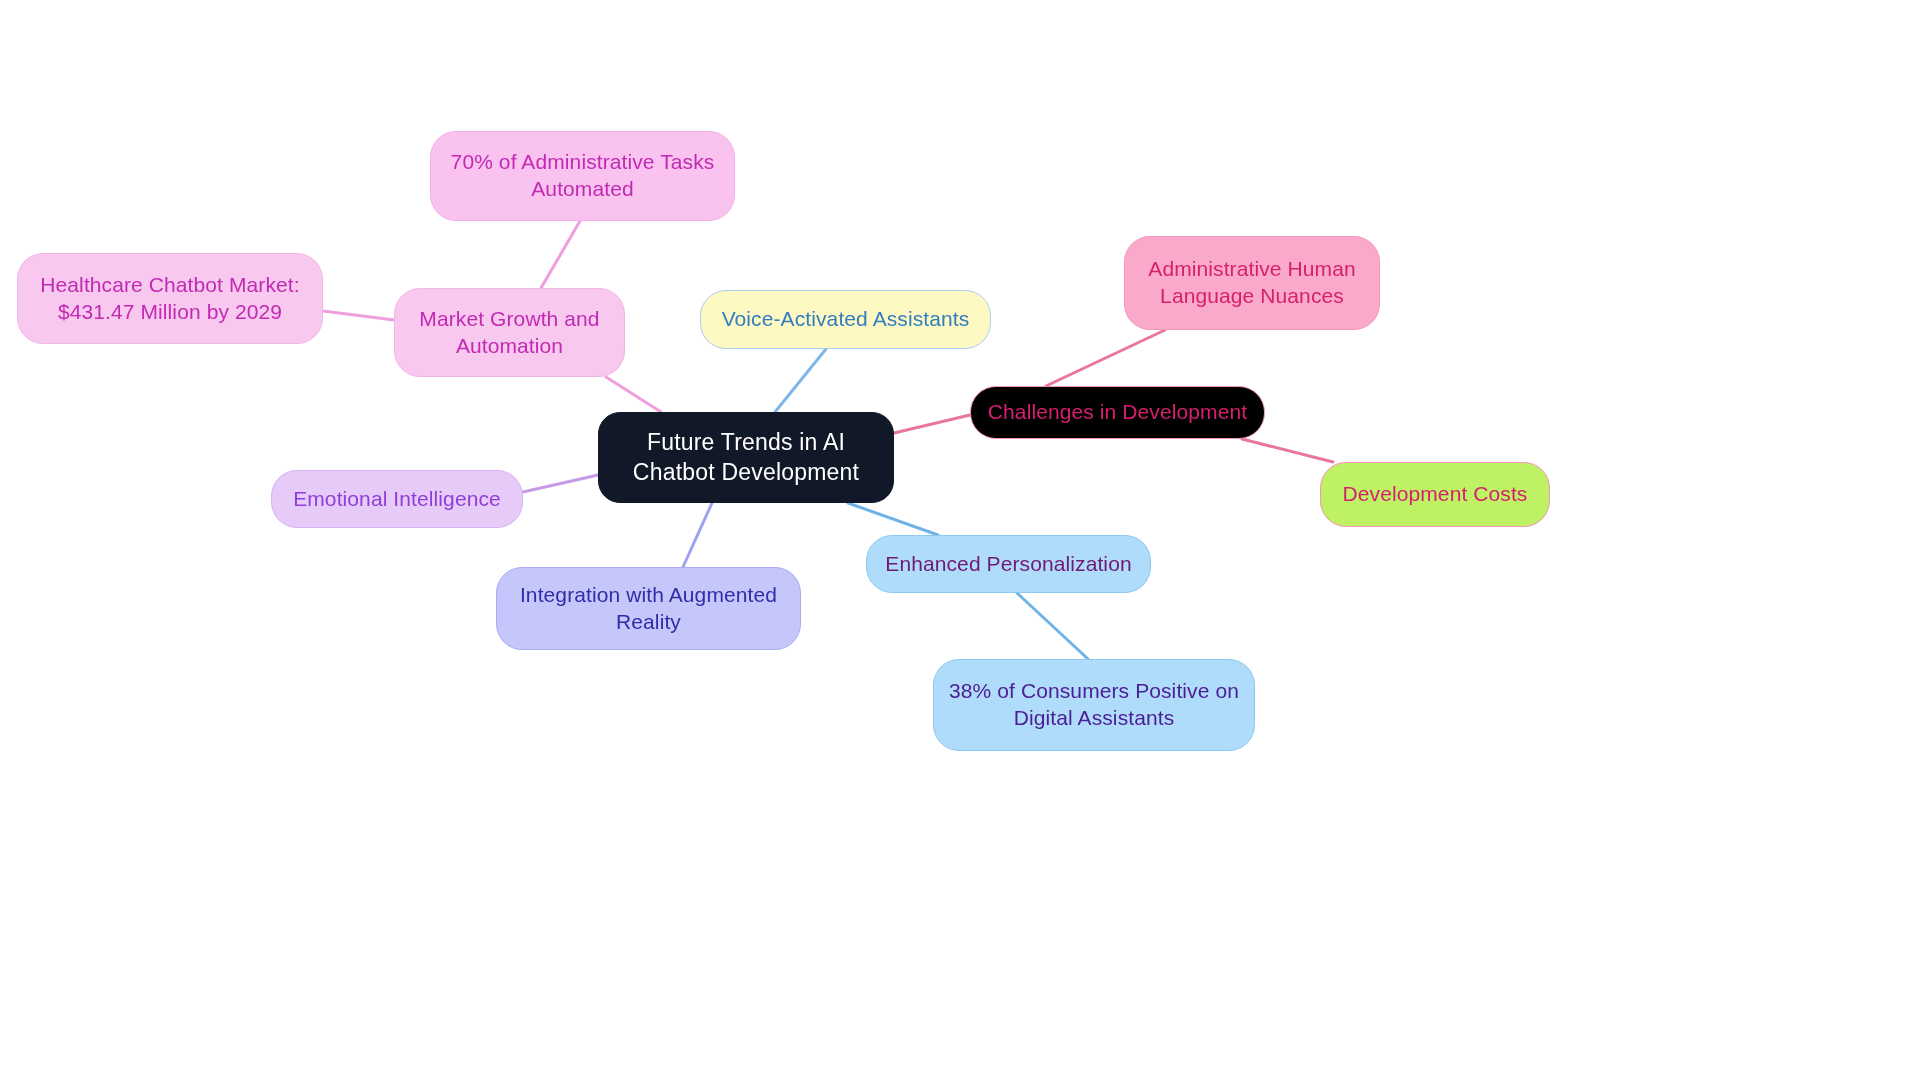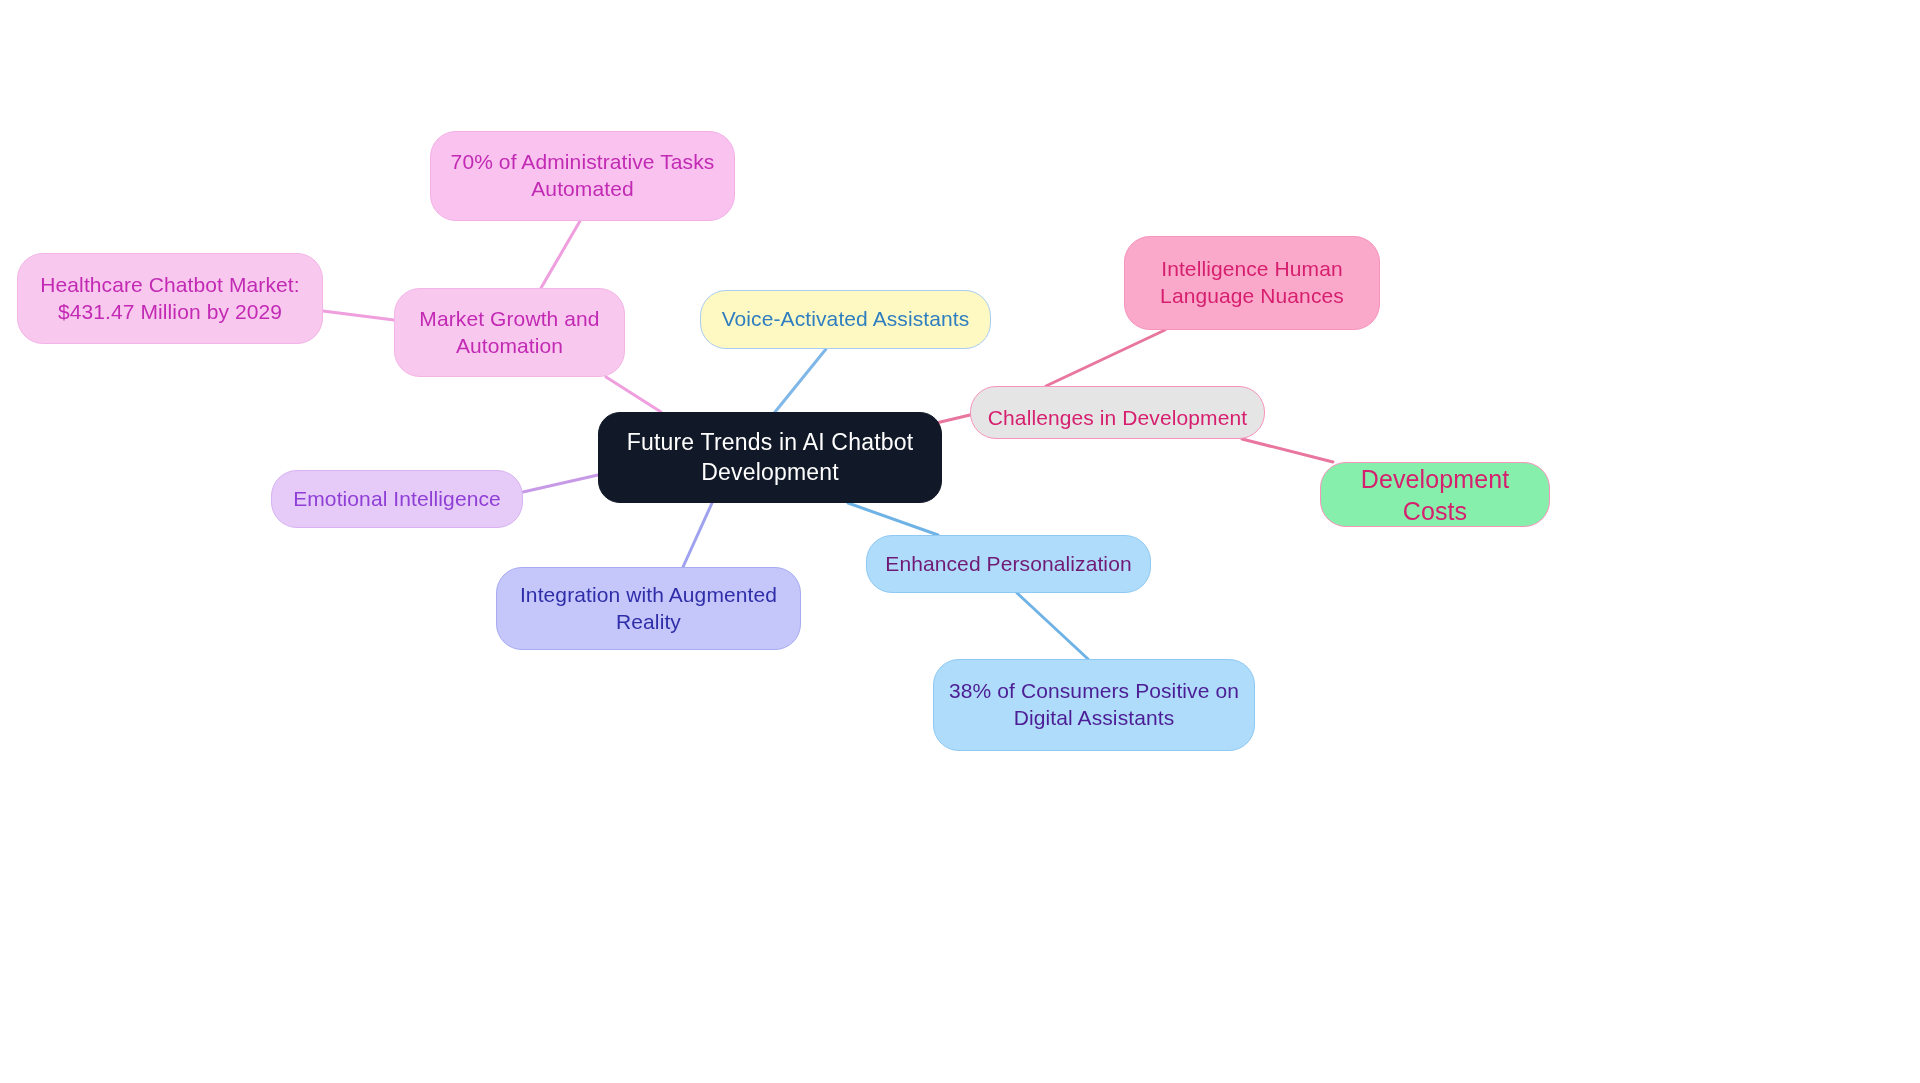--- a/index.html
+++ b/index.html
@@ -63,27 +63,27 @@
       <line x1="894" y1="433" x2="970" y2="415" stroke="#e8769f" stroke-width="3" stroke-linecap="round"></line>
       <line x1="1046" y1="386" x2="1165" y2="330" stroke="#e8769f" stroke-width="3" stroke-linecap="round"></line>
       <line x1="1242" y1="439" x2="1333" y2="462" stroke="#e8769f" stroke-width="3" stroke-linecap="round"></line>
       <line x1="848" y1="503" x2="938" y2="535" stroke="#6fb3e6" stroke-width="3" stroke-linecap="round"></line>
       <line x1="1017" y1="593" x2="1088" y2="659" stroke="#6fb3e6" stroke-width="3" stroke-linecap="round"></line>
       <line x1="598" y1="475" x2="523" y2="492" stroke="#c79ae8" stroke-width="3" stroke-linecap="round"></line>
       <line x1="712" y1="503" x2="683" y2="567" stroke="#9fa2ee" stroke-width="3" stroke-linecap="round"></line>
     </svg>
 
   <div id="node-layer">
-      <div class="node node-root" style="left: 598px; top: 412px; width: 344px; height: 91px; background: rgb(17, 24, 39); border-color: rgb(17, 24, 39); color: rgb(255, 255, 255); font-size: 23px;"><span class="node-label">Future Trends in AI Chatbot Development</span></div>
+      <div class="node node-root" style="left: 598px; top: 412px; width: 296px; height: 91px; background: rgb(17, 24, 39); border-color: rgb(17, 24, 39); color: rgb(255, 255, 255); font-size: 23px;"><span class="node-label">Future Trends in AI Chatbot Development</span></div>
       <div class="node" style="left: 394px; top: 288px; width: 231px; height: 89px; background: rgb(249, 200, 239); border-color: rgb(243, 180, 231); color: rgb(194, 42, 180); font-size: 21px;"><span class="node-label">Market Growth and Automation</span></div>
       <div class="node" style="left: 17px; top: 253px; width: 306px; height: 91px; background: rgb(249, 200, 239); border-color: rgb(243, 180, 231); color: rgb(194, 42, 180); font-size: 21px;"><span class="node-label">Healthcare Chatbot Market: $431.47 Million by 2029</span></div>
       <div class="node" style="left: 430px; top: 131px; width: 305px; height: 90px; background: rgb(249, 194, 239); border-color: rgb(243, 176, 231); color: rgb(194, 42, 180); font-size: 21px;"><span class="node-label">70% of Administrative Tasks Automated</span></div>
       <div class="node" style="left: 700px; top: 290px; width: 291px; height: 59px; background: #fef9c3; border-color: rgb(169, 205, 240); color: rgb(47, 126, 192); font-size: 21px;"><span class="node-label">Voice-Activated Assistants</span></div>
-      <div class="node" style="left: 970px; top: 386px; width: 295px; height: 53px; background: #e5e5e5; border-color: rgb(248, 147, 188); color: rgb(214, 31, 110); font-size: 21px; align-items: flex-end;"><span class="node-label">Challenges in Development</span></div>
-      <div class="node" style="left: 1124px; top: 236px; width: 256px; height: 94px; background: rgb(251, 169, 202); border-color: rgb(248, 147, 188); color: rgb(214, 31, 110); font-size: 21px;"><span class="node-label">Intelligence Human Language Nuances</span></div>
-      <div class="node" style="left: 1320px; top: 462px; width: 230px; height: 65px; background: #86efac; border-color: rgb(248, 147, 188); color: rgb(214, 31, 110); font-size: 25px;"><span class="node-label">Development Costs</span></div>
+      <div class="node" style="left: 970px; top: 386px; width: 295px; height: 53px; background: #000000; border-color: rgb(248, 147, 188); color: rgb(214, 31, 110); font-size: 21px;"><span class="node-label">Challenges in Development</span></div>
+      <div class="node" style="left: 1124px; top: 236px; width: 256px; height: 94px; background: rgb(251, 169, 202); border-color: rgb(248, 147, 188); color: rgb(214, 31, 110); font-size: 21px;"><span class="node-label">Administrative Human Language Nuances</span></div>
+      <div class="node" style="left: 1320px; top: 462px; width: 230px; height: 65px; background: #bef264; border-color: rgb(248, 147, 188); color: rgb(214, 31, 110); font-size: 21px;"><span class="node-label">Development Costs</span></div>
       <div class="node" style="left: 866px; top: 535px; width: 285px; height: 58px; background: rgb(174, 220, 250); border-color: rgb(142, 201, 243); color: #701a75; font-size: 21px;"><span class="node-label">Enhanced Personalization</span></div>
       <div class="node" style="left: 933px; top: 659px; width: 322px; height: 92px; background: rgb(174, 220, 250); border-color: rgb(142, 201, 243); color: #4c1d95; font-size: 21px;"><span class="node-label">38% of Consumers Positive on Digital Assistants</span></div>
       <div class="node" style="left: 271px; top: 470px; width: 252px; height: 58px; background: rgb(230, 202, 248); border-color: rgb(216, 178, 242); color: rgb(143, 63, 214); font-size: 21px;"><span class="node-label">Emotional Intelligence</span></div>
       <div class="node" style="left: 496px; top: 567px; width: 305px; height: 83px; background: rgb(197, 199, 251); border-color: rgb(168, 171, 242); color: rgb(47, 46, 168); font-size: 21px;"><span class="node-label">Integration with Augmented Reality</span></div>
     </div>
 
 </div>
 
 </body></html>

